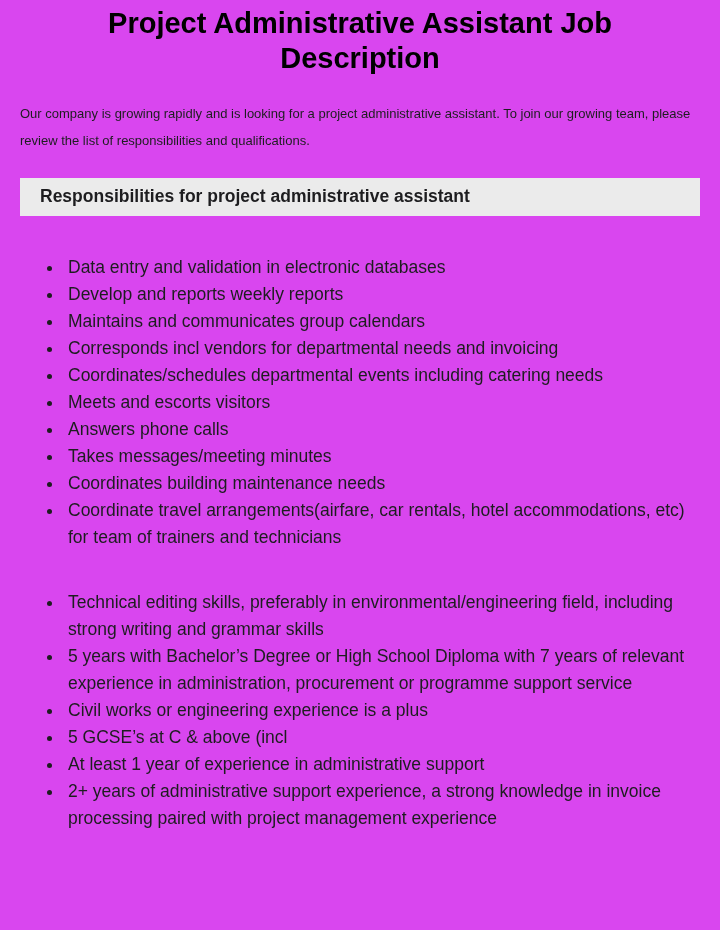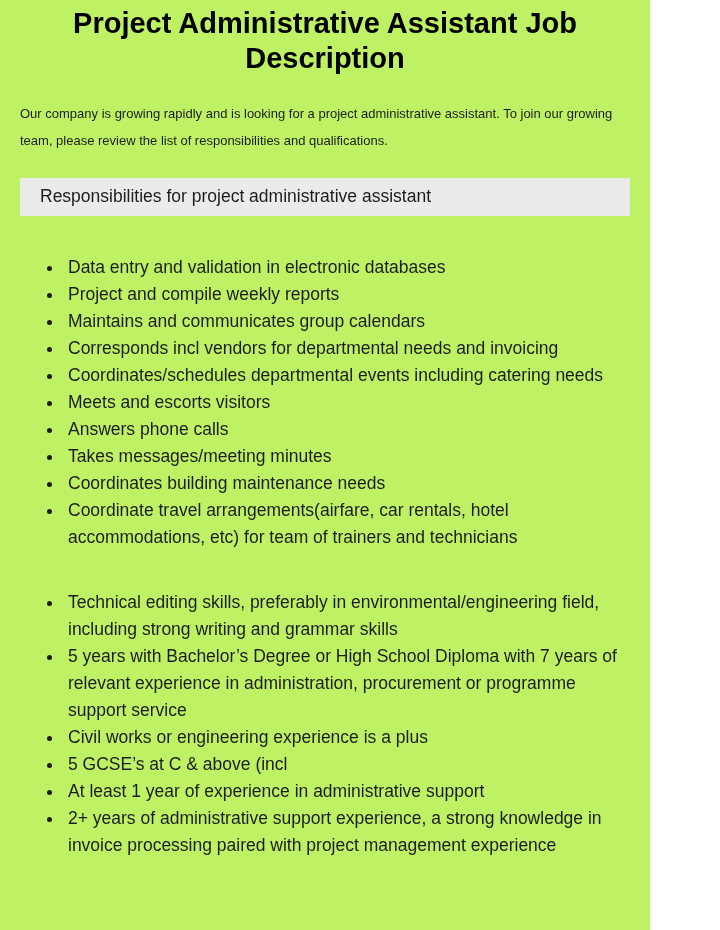--- a/index.html
+++ b/index.html
@@ -3,46 +3,46 @@
 <meta charset="utf-8">
 <style>
   html, body {
     margin: 0;
     padding: 0;
     background: #ffffff;
     font-family: "Liberation Sans", sans-serif;
     color: #1d1d1f;
   }
   .page {
-    width: 650px;
+    width: 720px;
     height: 930px;
     box-sizing: border-box;
     padding: 6px 20px 4px 20px;
     overflow: hidden;
-    background: #bef264;
+    background: #d946ef;
   }
   h1.title {
     margin: 0 auto;
     max-width: 580px;
     text-align: center;
     font-size: 29px;
     line-height: 35px;
     font-weight: bold;
     color: #000000;
     letter-spacing: 0;
   }
   p.intro {
     margin: 24px 0 24px 0;
     font-size: 13px;
     line-height: 27px;
     color: #1d1d1f;
   }
   .section-header {
     background: #ebebeb;
-    font-weight: normal;
+    font-weight: bold;
     font-size: 17.5px;
     line-height: 17.5px;
     color: #1d1d1f;
     padding: 10px 10px 10px 20px;
     box-sizing: border-box;
   }
   ul.bullet-list {
     margin: 38px 0 25px 0;
     padding: 0 0 0 44px;
     list-style-type: disc;
@@ -57,21 +57,21 @@
 </head>
 <body>
 
 <main class="page">
   <h1 class="title">Project Administrative Assistant Job Description</h1>
   <p class="intro">Our company is growing rapidly and is looking for a project administrative assistant. To join our growing team, please review the list of responsibilities and qualifications.</p>
   <div id="sections">
       <div class="section-header">Responsibilities for project administrative assistant</div>
       <ul class="bullet-list">
         <li>Data entry and validation in electronic databases</li>
-        <li>Project and compile weekly reports</li>
+        <li>Develop and reports weekly reports</li>
         <li>Maintains and communicates group calendars</li>
         <li>Corresponds incl vendors for departmental needs and invoicing</li>
         <li>Coordinates/schedules departmental events including catering needs</li>
         <li>Meets and escorts visitors</li>
         <li>Answers phone calls</li>
         <li>Takes messages/meeting minutes</li>
         <li>Coordinates building maintenance needs</li>
         <li>Coordinate travel arrangements(airfare, car rentals, hotel accommodations, etc) for team of trainers and technicians</li>
       </ul>
       <ul class="bullet-list">

